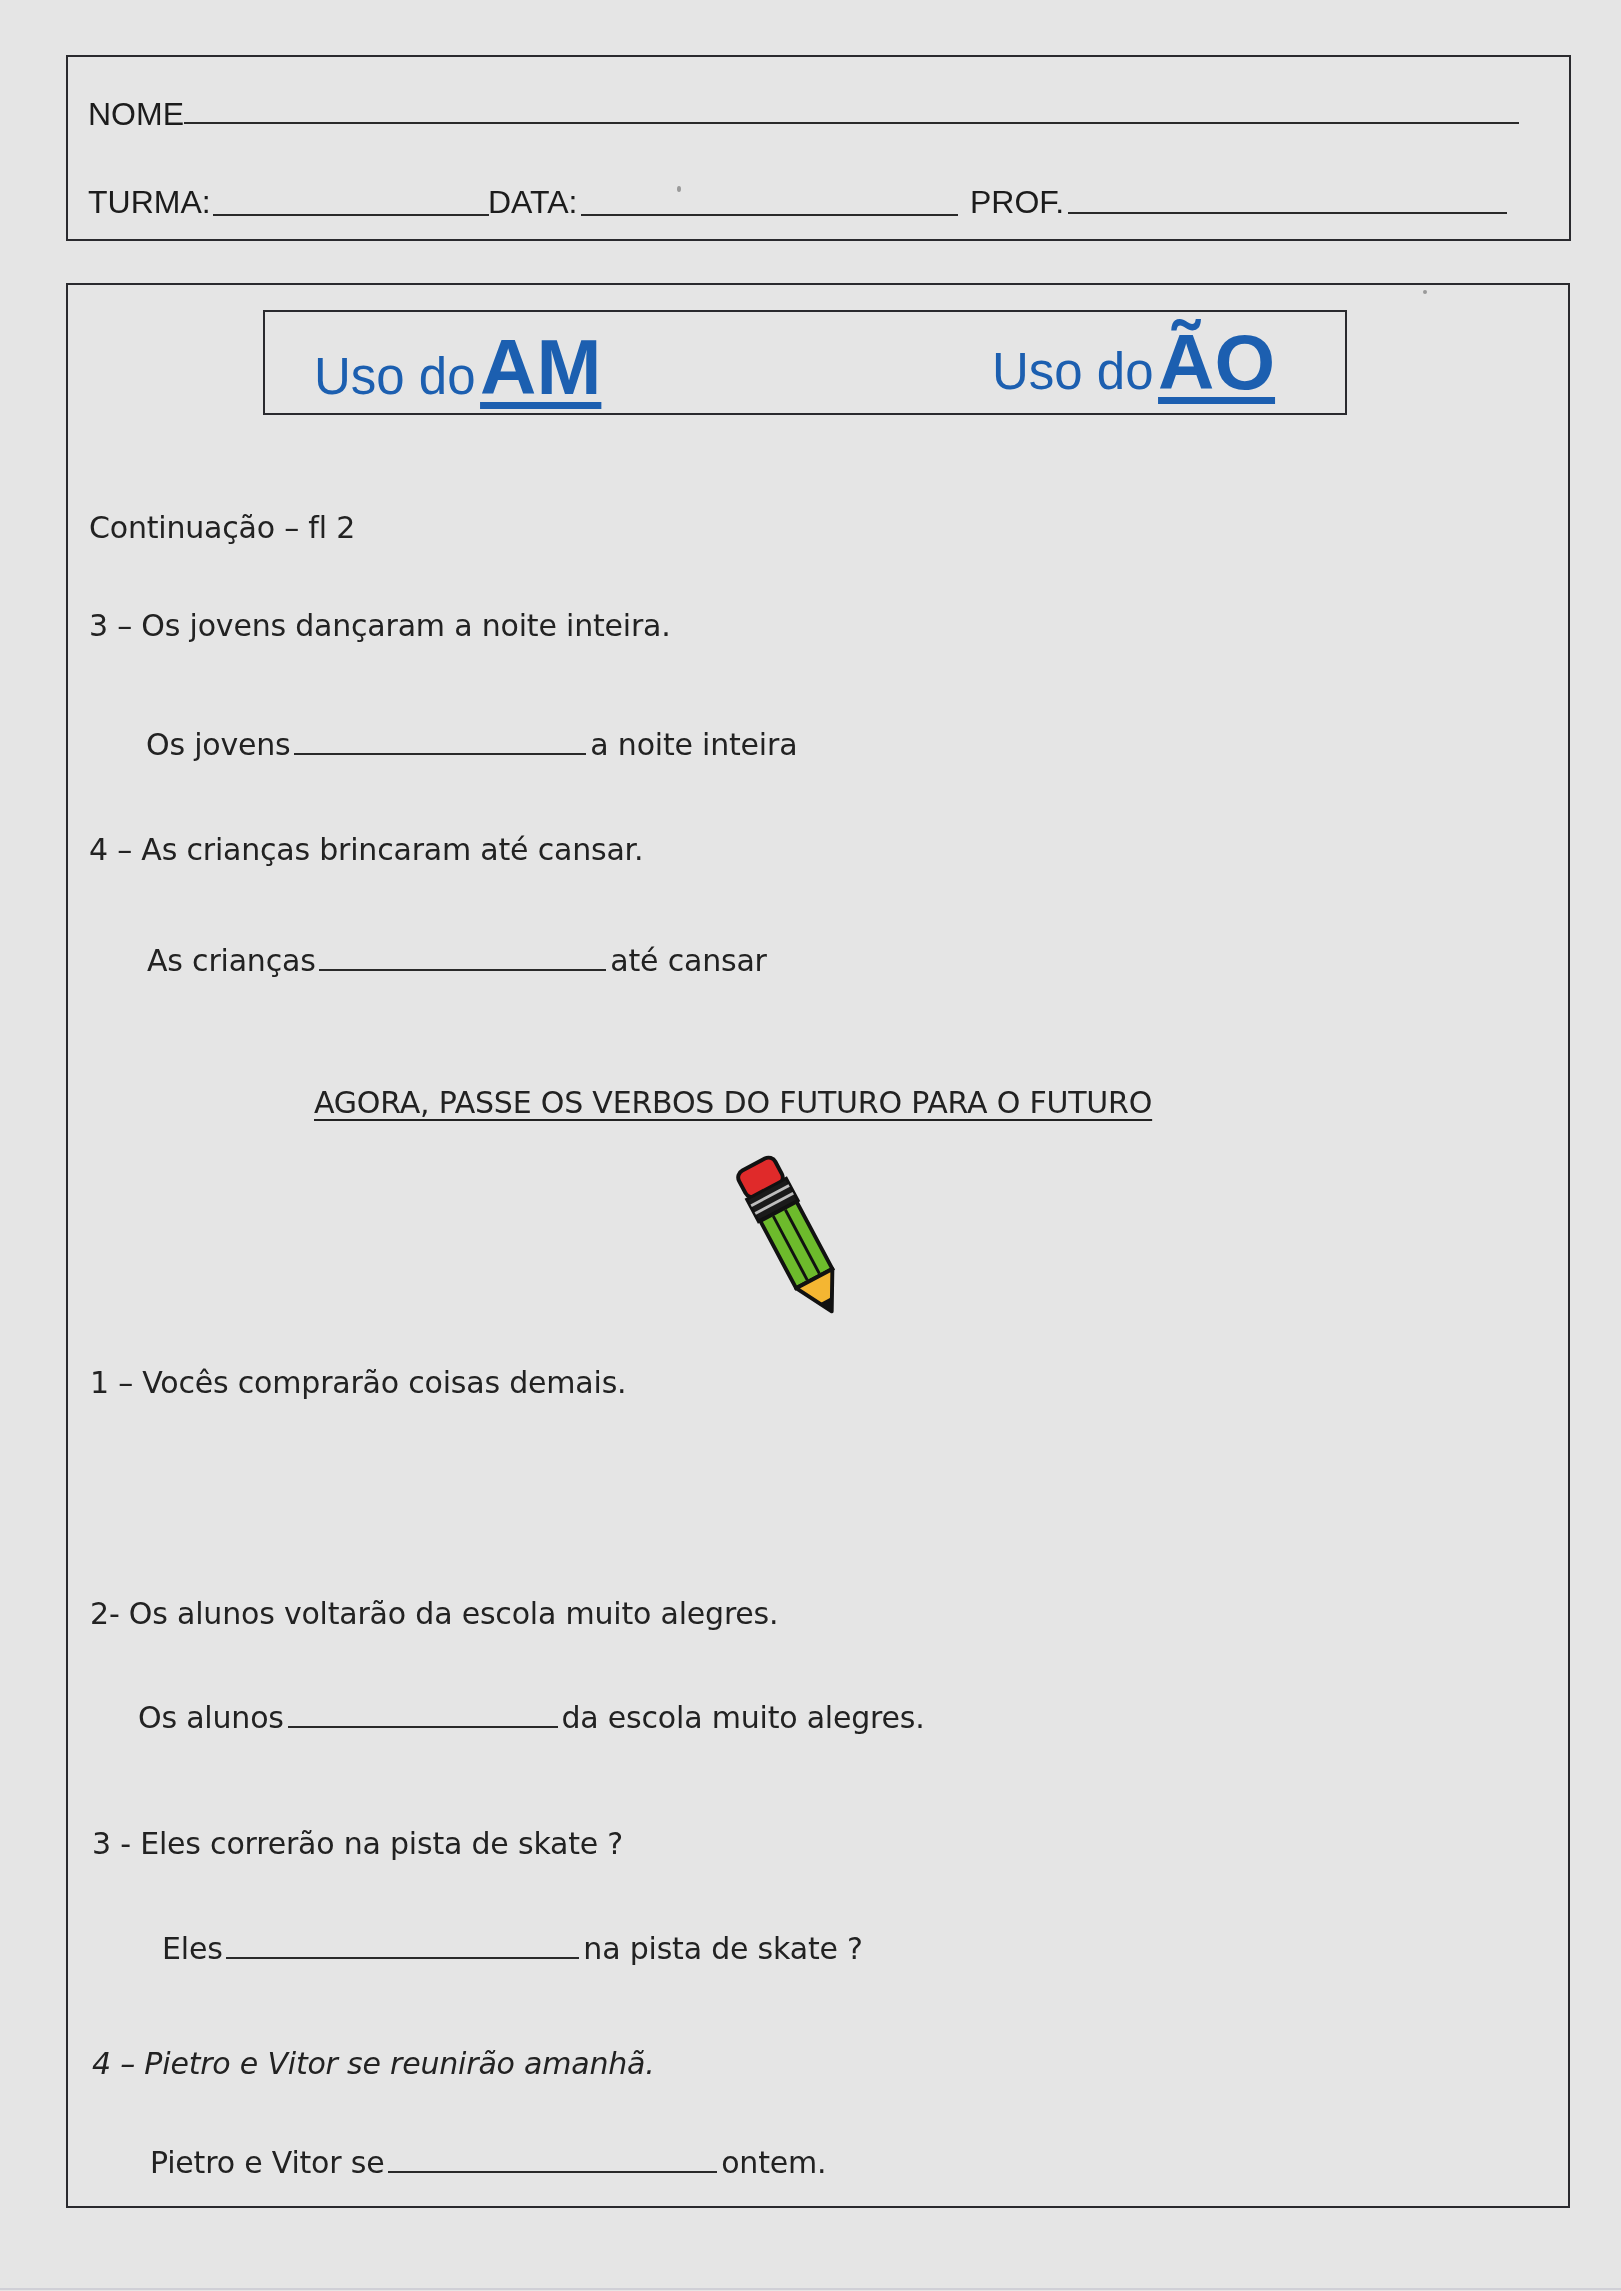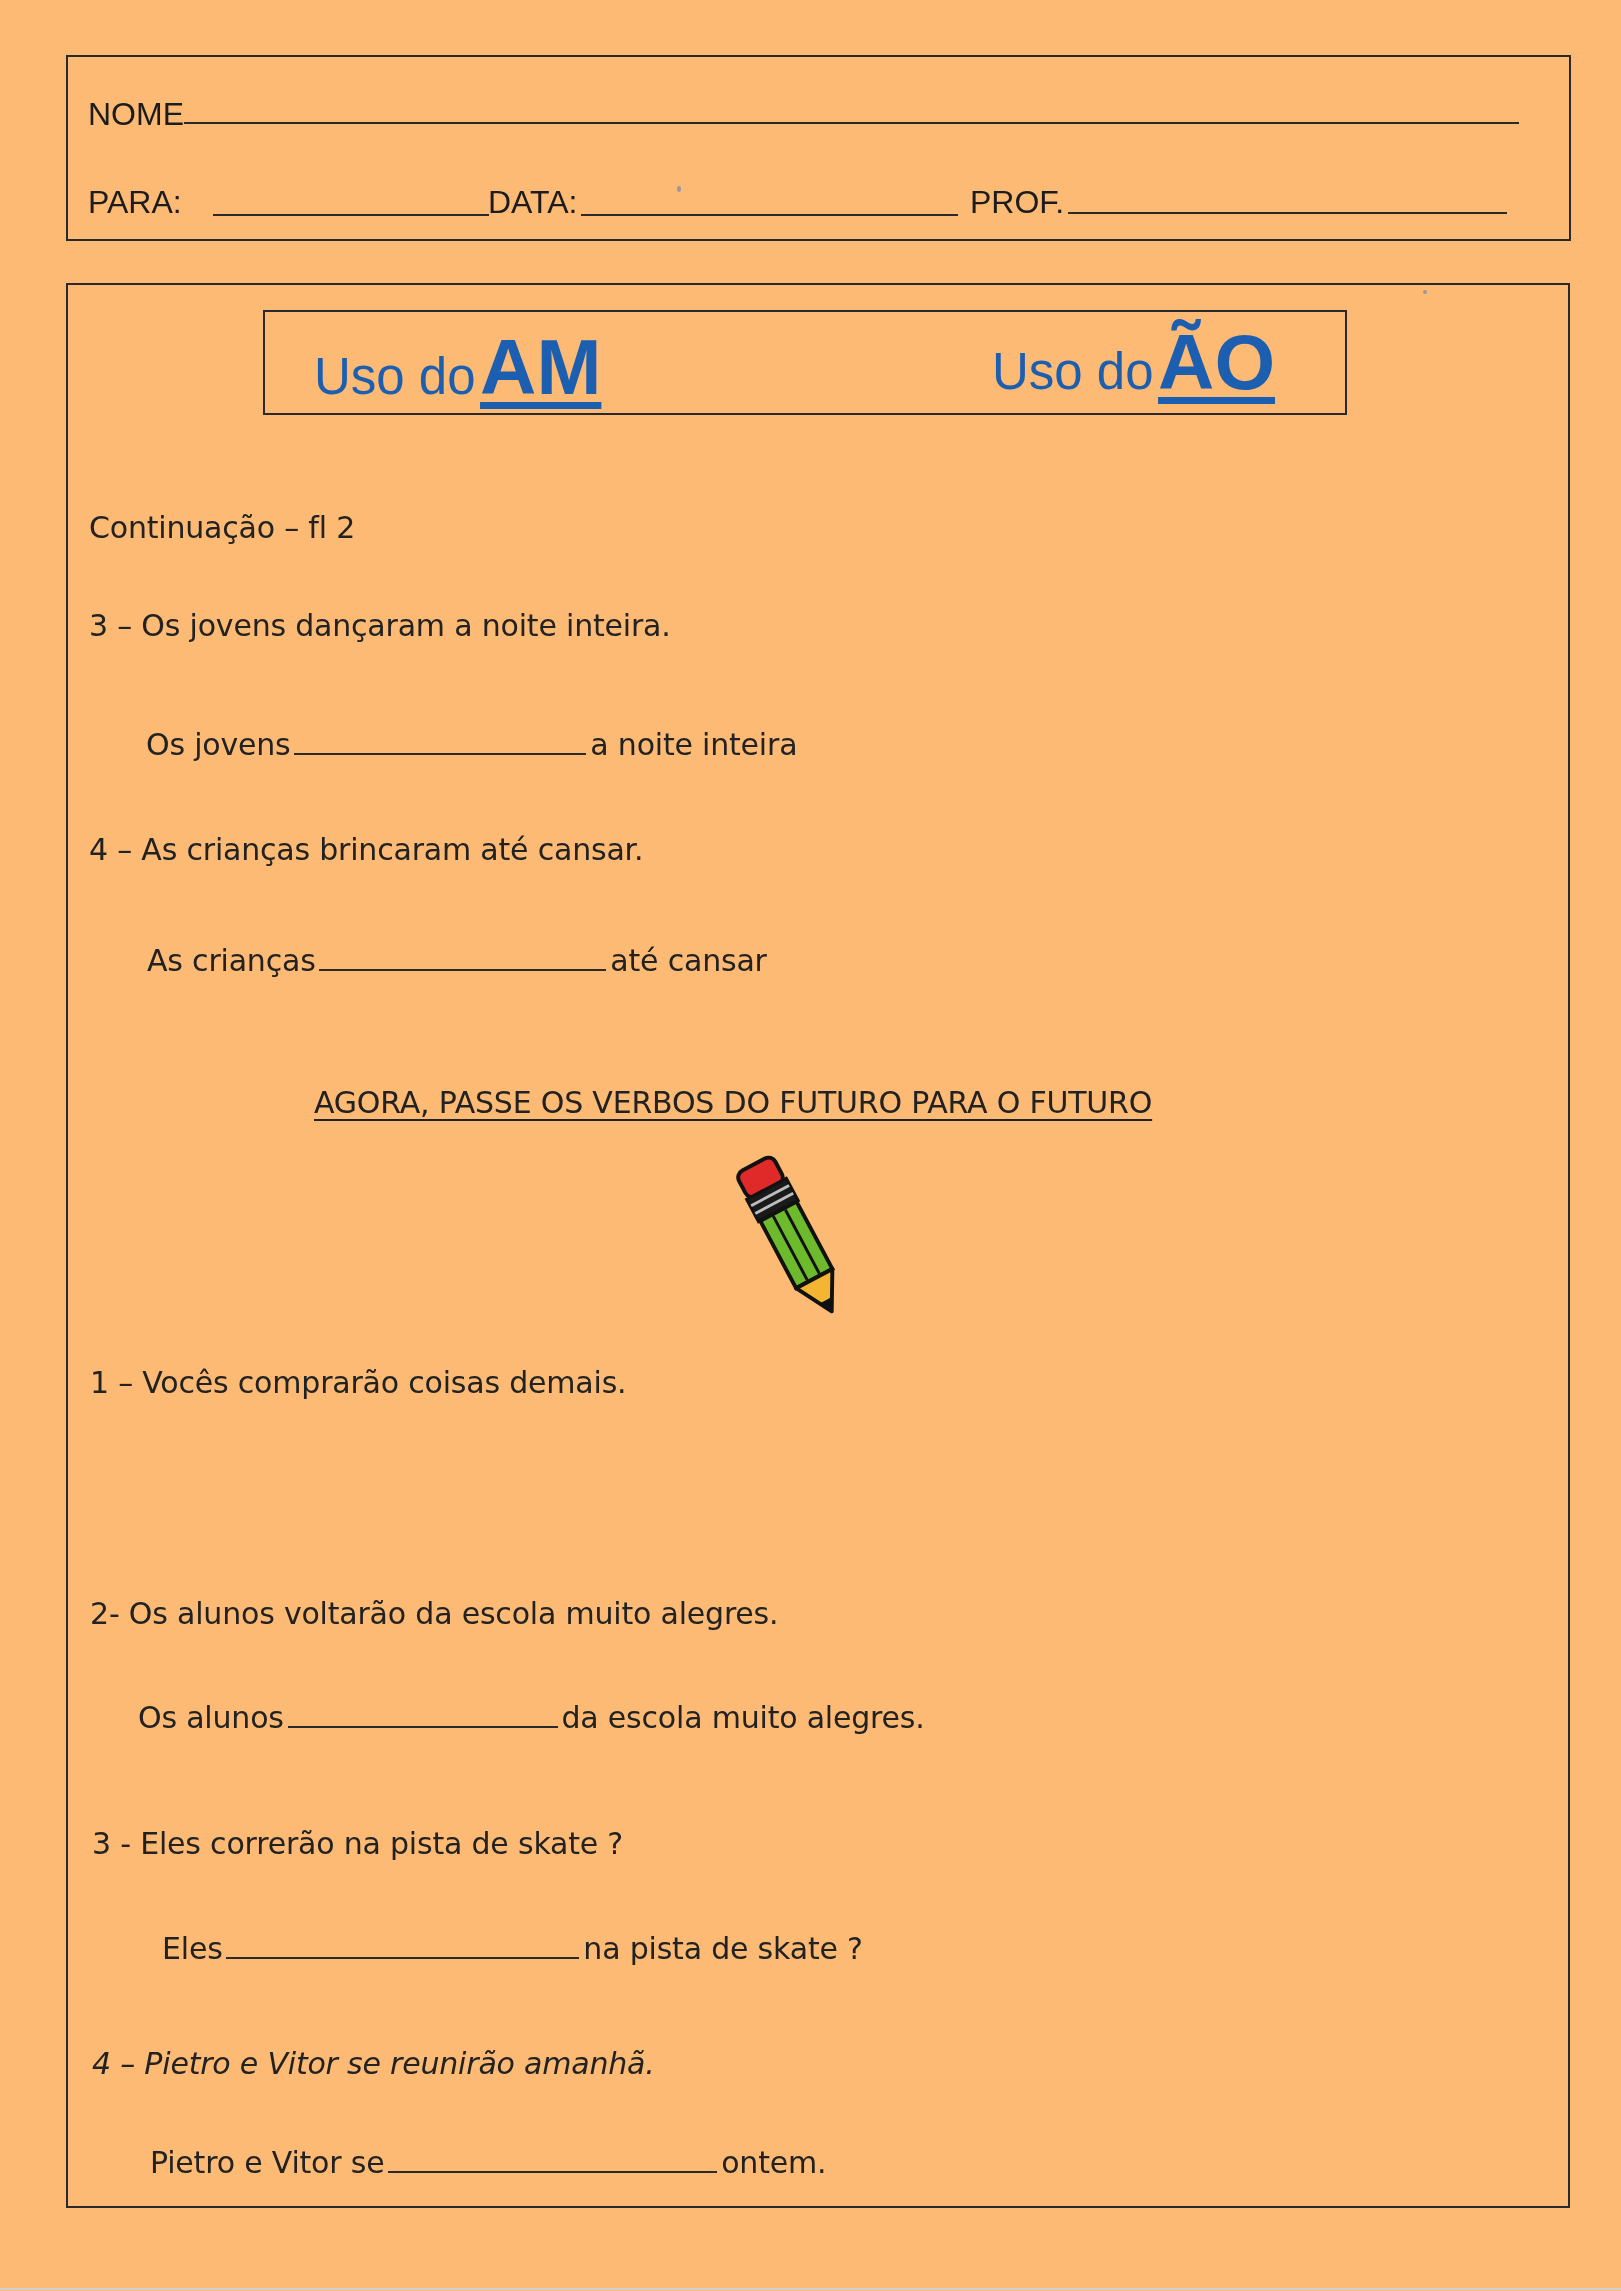--- a/index.html
+++ b/index.html
@@ -1,17 +1,17 @@
 <!DOCTYPE html>
 <html><head>
 <meta charset="utf-8">
 <style>
   html, body { margin: 0; padding: 0; background: #ffffff; }
   body { width: 1621px; height: 2292px; position: relative; overflow: hidden; }
-  .page { position: absolute; left: 0; top: 0; width: 1621px; height: 2292px; background: #fdba74; }
+  .page { position: absolute; left: 0; top: 0; width: 1621px; height: 2292px; background: #e5e5e5; }
   .box { position: absolute; border: 2.9px solid #2a2a2e; box-sizing: border-box; }
   .header-box { left: 66px; top: 55px; width: 1505px; height: 186px; }
   .main-box { left: 66px; top: 283px; width: 1504px; height: 1925px; }
   .title-box { left: 263px; top: 310px; width: 1084px; height: 105px; border-width: 2.9px; }
 
   .hdr { position: absolute; font-family: "Liberation Sans", sans-serif; font-size: 32px; color: #1c1c1c; white-space: nowrap; line-height: 1; }
   .line { position: absolute; height: 2px; background: #2a2a2a; }
 
   .title { position: absolute; font-family: "Liberation Sans", sans-serif; color: #1c5fb0; white-space: nowrap; line-height: 1; }
   .title .small { font-size: 51px; }
@@ -27,21 +27,21 @@
 </style>
 </head>
 <body>
 
 <div class="page">
 
   <div class="box header-box"></div>
   <span class="hdr" style="left:88px; top:98px;">NOME</span>
   <div class="line" style="left:184px; top:122px; width:1335px;"></div>
 
-  <span class="hdr" style="left:88px; top:186px;">PARA:</span>
+  <span class="hdr" style="left:88px; top:186px;">TURMA:</span>
   <div class="line" style="left:213px; top:214px; width:276px;"></div>
   <span class="hdr" style="left:488px; top:186px;">DATA:</span>
   <div class="line" style="left:581px; top:214px; width:377px;"></div>
   <span class="hdr" style="left:970px; top:186px;">PROF.</span>
   <div class="line" style="left:1068px; top:212px; width:439px;"></div>
 
   <div class="box main-box"></div>
 
   <div class="box title-box"></div>
   <div class="title" style="left:992px; top:323px;">

